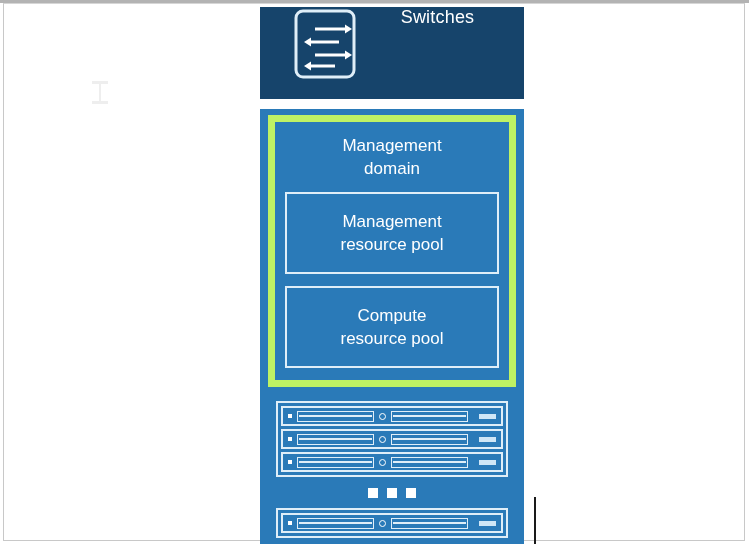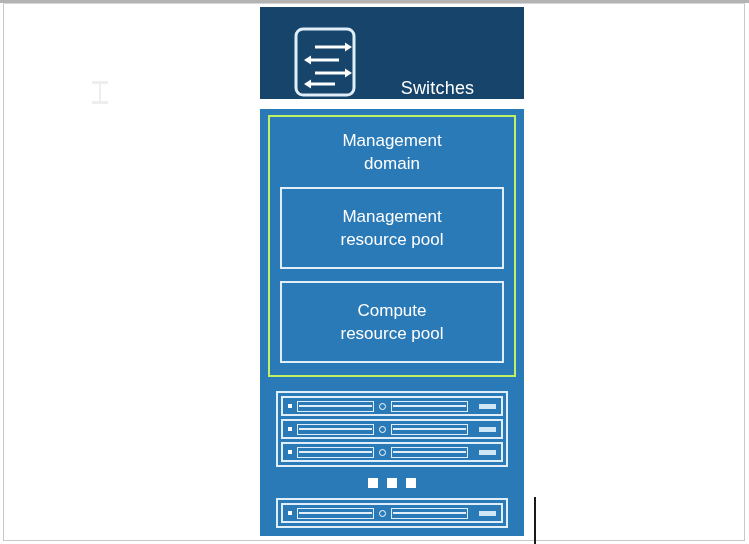--- a/index.html
+++ b/index.html
@@ -81,21 +81,21 @@
     width: 264px;
   }
 
   
   #switches-box {
     position: relative;
     width: 264px;
     height: 92px;
     background: #16446b;
     display: flex;
-    align-items: flex-end;
+    align-items: flex-start;
     box-sizing: border-box;
   }
   #switches-icon {
     width: 74px;
     height: 74px;
     margin-left: 31px;
     flex: 0 0 auto;
   }
   #switches-label {
     flex: 1 1 auto;
@@ -116,21 +116,21 @@
   
   #rack-column {
     width: 264px;
     background: #2a7ab8;
     padding: 6px 8px 0 8px;
     box-sizing: border-box;
   }
 
   
   #mgmt-domain {
-    border: 2px solid #bef264;
+    border: 7px solid #bef264;
     box-sizing: border-box;
     padding: 12px 10px 12px 10px;
     background: #2a7ab8;
   }
   #mgmt-domain-title {
     color: #ffffff;
     font-size: 17px;
     line-height: 23px;
     text-align: center;
     white-space: pre-line;

